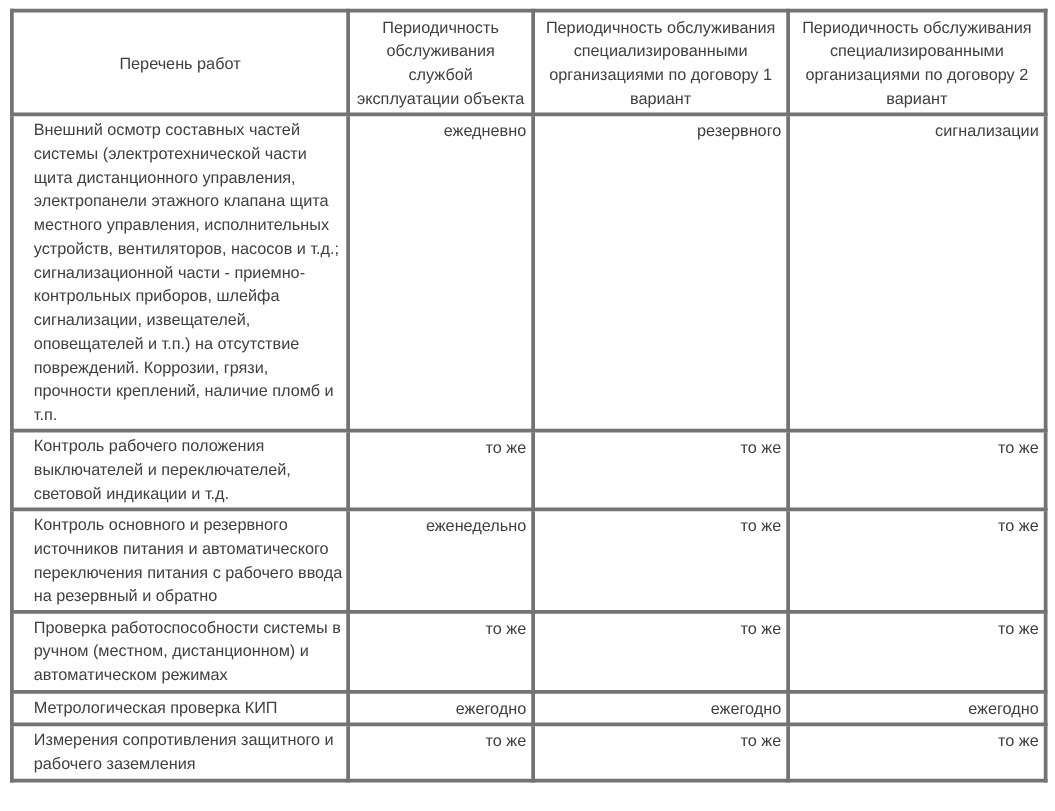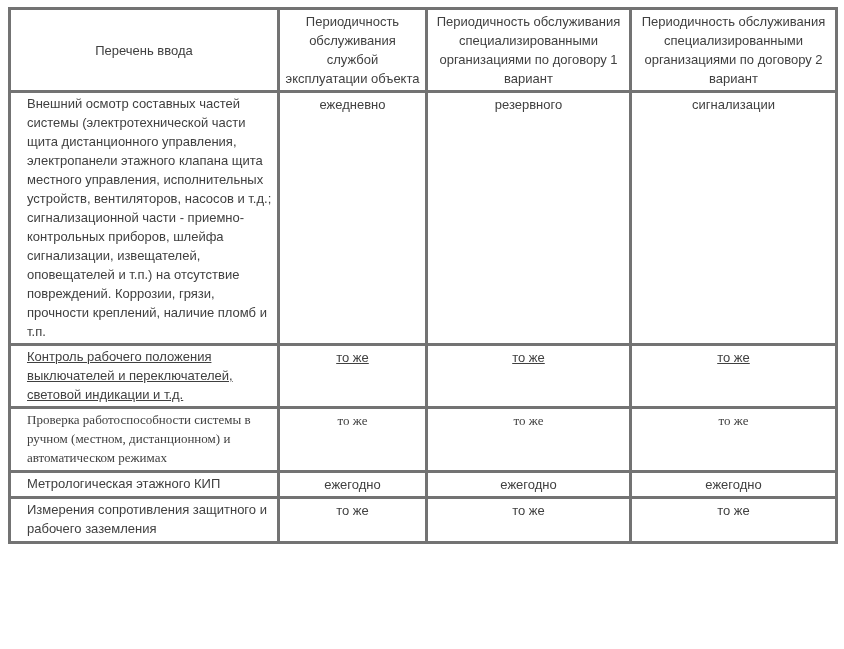--- a/index.html
+++ b/index.html
@@ -33,77 +33,83 @@
     text-align: center;
     vertical-align: middle;
     padding: 2px 5px;
   }
   table.schedule td.work {
     text-align: left;
     vertical-align: top;
     padding: 1px 2px 2px 16px;
   }
   table.schedule td.val {
-    text-align: center;
+    text-align: right;
     vertical-align: top;
     padding: 2px 4px;
   }
   thead tr          { height: 73px;  }
   tbody tr.r0       { height: 203px; }
-  tbody tr.r1       { height: 36px; text-decoration: underline;  }
+  tbody tr.r1       { height: 36px;  }
   tbody tr.r2       { height: 76px;  }
   tbody tr.r3       { height: 57px;  }
-  tbody tr.r4       { height: 64px; font-family: Liberation Serif, serif;  }
+  tbody tr.r4       { height: 64px;  }
   tbody tr.r5       { height: 23px;  }
   tbody tr.r6       { height: 45px;  }
   col.c-work  { width: 269px; }
   col.c-svc   { width: 148px; }
   col.c-org1  { width: 204px; }
   col.c-org2  { width: 206px; }
 </style>
 </head>
 <body>
 
 <div class="page">
   <table class="schedule">
     <colgroup>
       <col class="c-work">
       <col class="c-svc">
       <col class="c-org1">
       <col class="c-org2">
     </colgroup>
     <thead>
       <tr>
-        <th>Перечень ввода</th>
+        <th>Перечень работ</th>
         <th>Периодичность обслуживания службой эксплуатации объекта</th>
         <th>Периодичность обслуживания специализированными организациями по договору 1 вариант</th>
         <th>Периодичность обслуживания специализированными организациями по договору 2 вариант</th>
       </tr>
     </thead>
     <tbody>
       <tr class="r0">
         <td class="work">Внешний осмотр составных частей системы (электротехнической части щита дистанционного управления, электропанели этажного клапана щита местного управления, исполнительных устройств, вентиляторов, насосов и т.д.; сигнализационной части - приемно-контрольных приборов, шлейфа сигнализации, извещателей, оповещателей и т.п.) на отсутствие повреждений. Коррозии, грязи, прочности креплений, наличие пломб и т.п.</td>
         <td class="val">ежедневно</td>
         <td class="val">резервного</td>
         <td class="val">сигнализации</td>
       </tr>
       <tr class="r1">
         <td class="work">Контроль рабочего положения выключателей и переключателей, световой индикации и т.д.</td>
         <td class="val">то же</td>
         <td class="val">то же</td>
         <td class="val">то же</td>
       </tr>
+      <tr class="r2">
+        <td class="work">Контроль основного и резервного источников питания и автоматического переключения питания с рабочего ввода на резервный и обратно</td>
+        <td class="val">еженедельно</td>
+        <td class="val">то же</td>
+        <td class="val">то же</td>
+      </tr>
       <tr class="r4">
         <td class="work">Проверка работоспособности системы в ручном (местном, дистанционном) и автоматическом режимах</td>
         <td class="val">то же</td>
         <td class="val">то же</td>
         <td class="val">то же</td>
       </tr>
       <tr class="r5">
-        <td class="work">Метрологическая этажного КИП</td>
+        <td class="work">Метрологическая проверка КИП</td>
         <td class="val">ежегодно</td>
         <td class="val">ежегодно</td>
         <td class="val">ежегодно</td>
       </tr>
       <tr class="r6">
         <td class="work">Измерения сопротивления защитного и рабочего заземления</td>
         <td class="val">то же</td>
         <td class="val">то же</td>
         <td class="val">то же</td>
       </tr>

